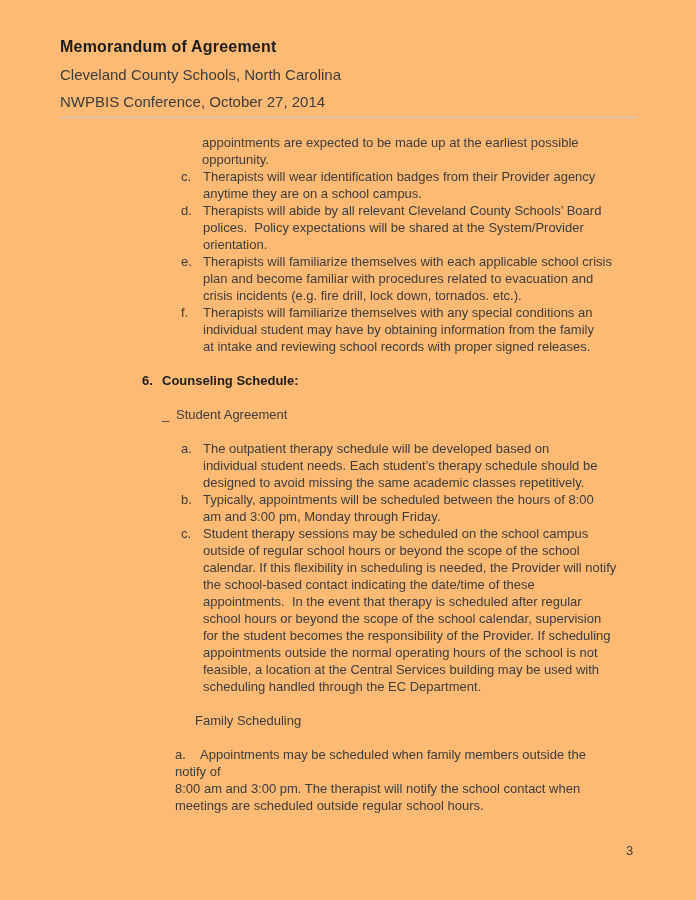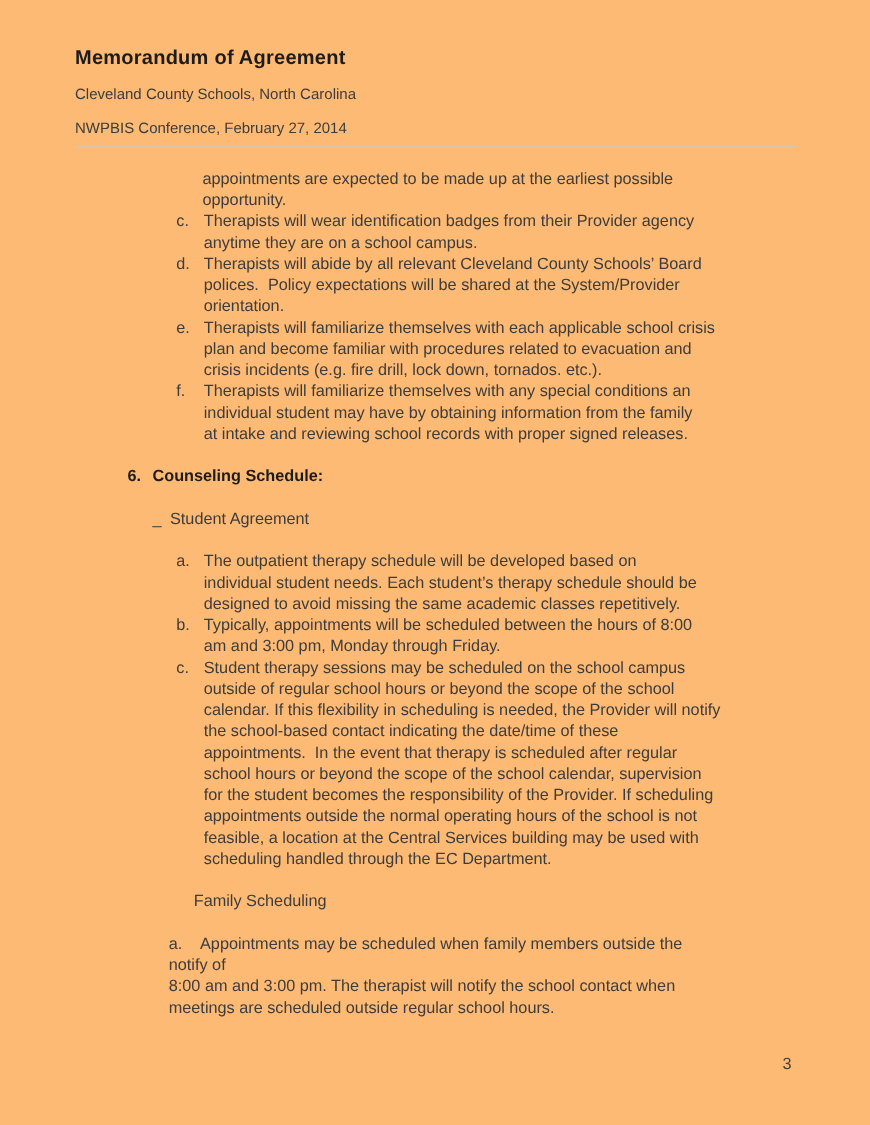--- a/index.html
+++ b/index.html
@@ -11,30 +11,30 @@
     overflow: hidden;
   }
   .page { position: absolute; inset: 0; background: #fdba74; }
 
   
   .header { position: absolute; top: 37px; left: 60px; right: 59px; }
   .doc-title {
     font-size: 16px; font-weight: bold; color: #1c1c1c;
     line-height: 20px; letter-spacing: 0.2px;
   }
-  .doc-sub { font-size: 12px; margin-top: 9px; line-height: 18px; }
+  .doc-sub { font-size: 15px; margin-top: 9px; line-height: 18px; }
   .header-rule {
     position: absolute; top: 117px; left: 60px; width: 577px;
     border-top: 1px solid #c9c9c9; height: 0;
   }
 
   
   .main {
     position: absolute; top: 134px; left: 0; width: 560px;
-    font-size: 13px; line-height: 17px;
+    font-size: 13px; line-height: 17px; padding-left: 40px;
   }
   .pre { white-space: pre-wrap; }
   .cont { margin-left: 162px; width: 520px; }
   .li { position: relative; margin-left: 141px; padding-left: 22px; width: 520px; }
   .li .mk { position: absolute; left: 0; top: 0; }
   .gap { margin-top: 17px; }
 
   .sec-head {
     margin-left: 102px; display: flex;
     font-weight: bold; color: #1c1c1c;
@@ -56,21 +56,21 @@
   .page-num { position: absolute; top: 843px; left: 626px; font-size: 13px; }
 </style>
 </head>
 <body>
 
 <div class="page">
 
   <div class="header">
     <div class="doc-title">Memorandum of Agreement</div>
     <div class="doc-sub">Cleveland County Schools, North Carolina</div>
-    <div class="doc-sub">NWPBIS Conference, February 27, 2014</div>
+    <div class="doc-sub">NWPBIS Conference, October 27, 2014</div>
   </div>
   <div class="header-rule"></div>
 
   <div class="main">
 
     <div class="cont pre">appointments are expected to be made up at the earliest possible
 opportunity.</div>
 
     <div class="li">
       <span class="mk">c.</span>

